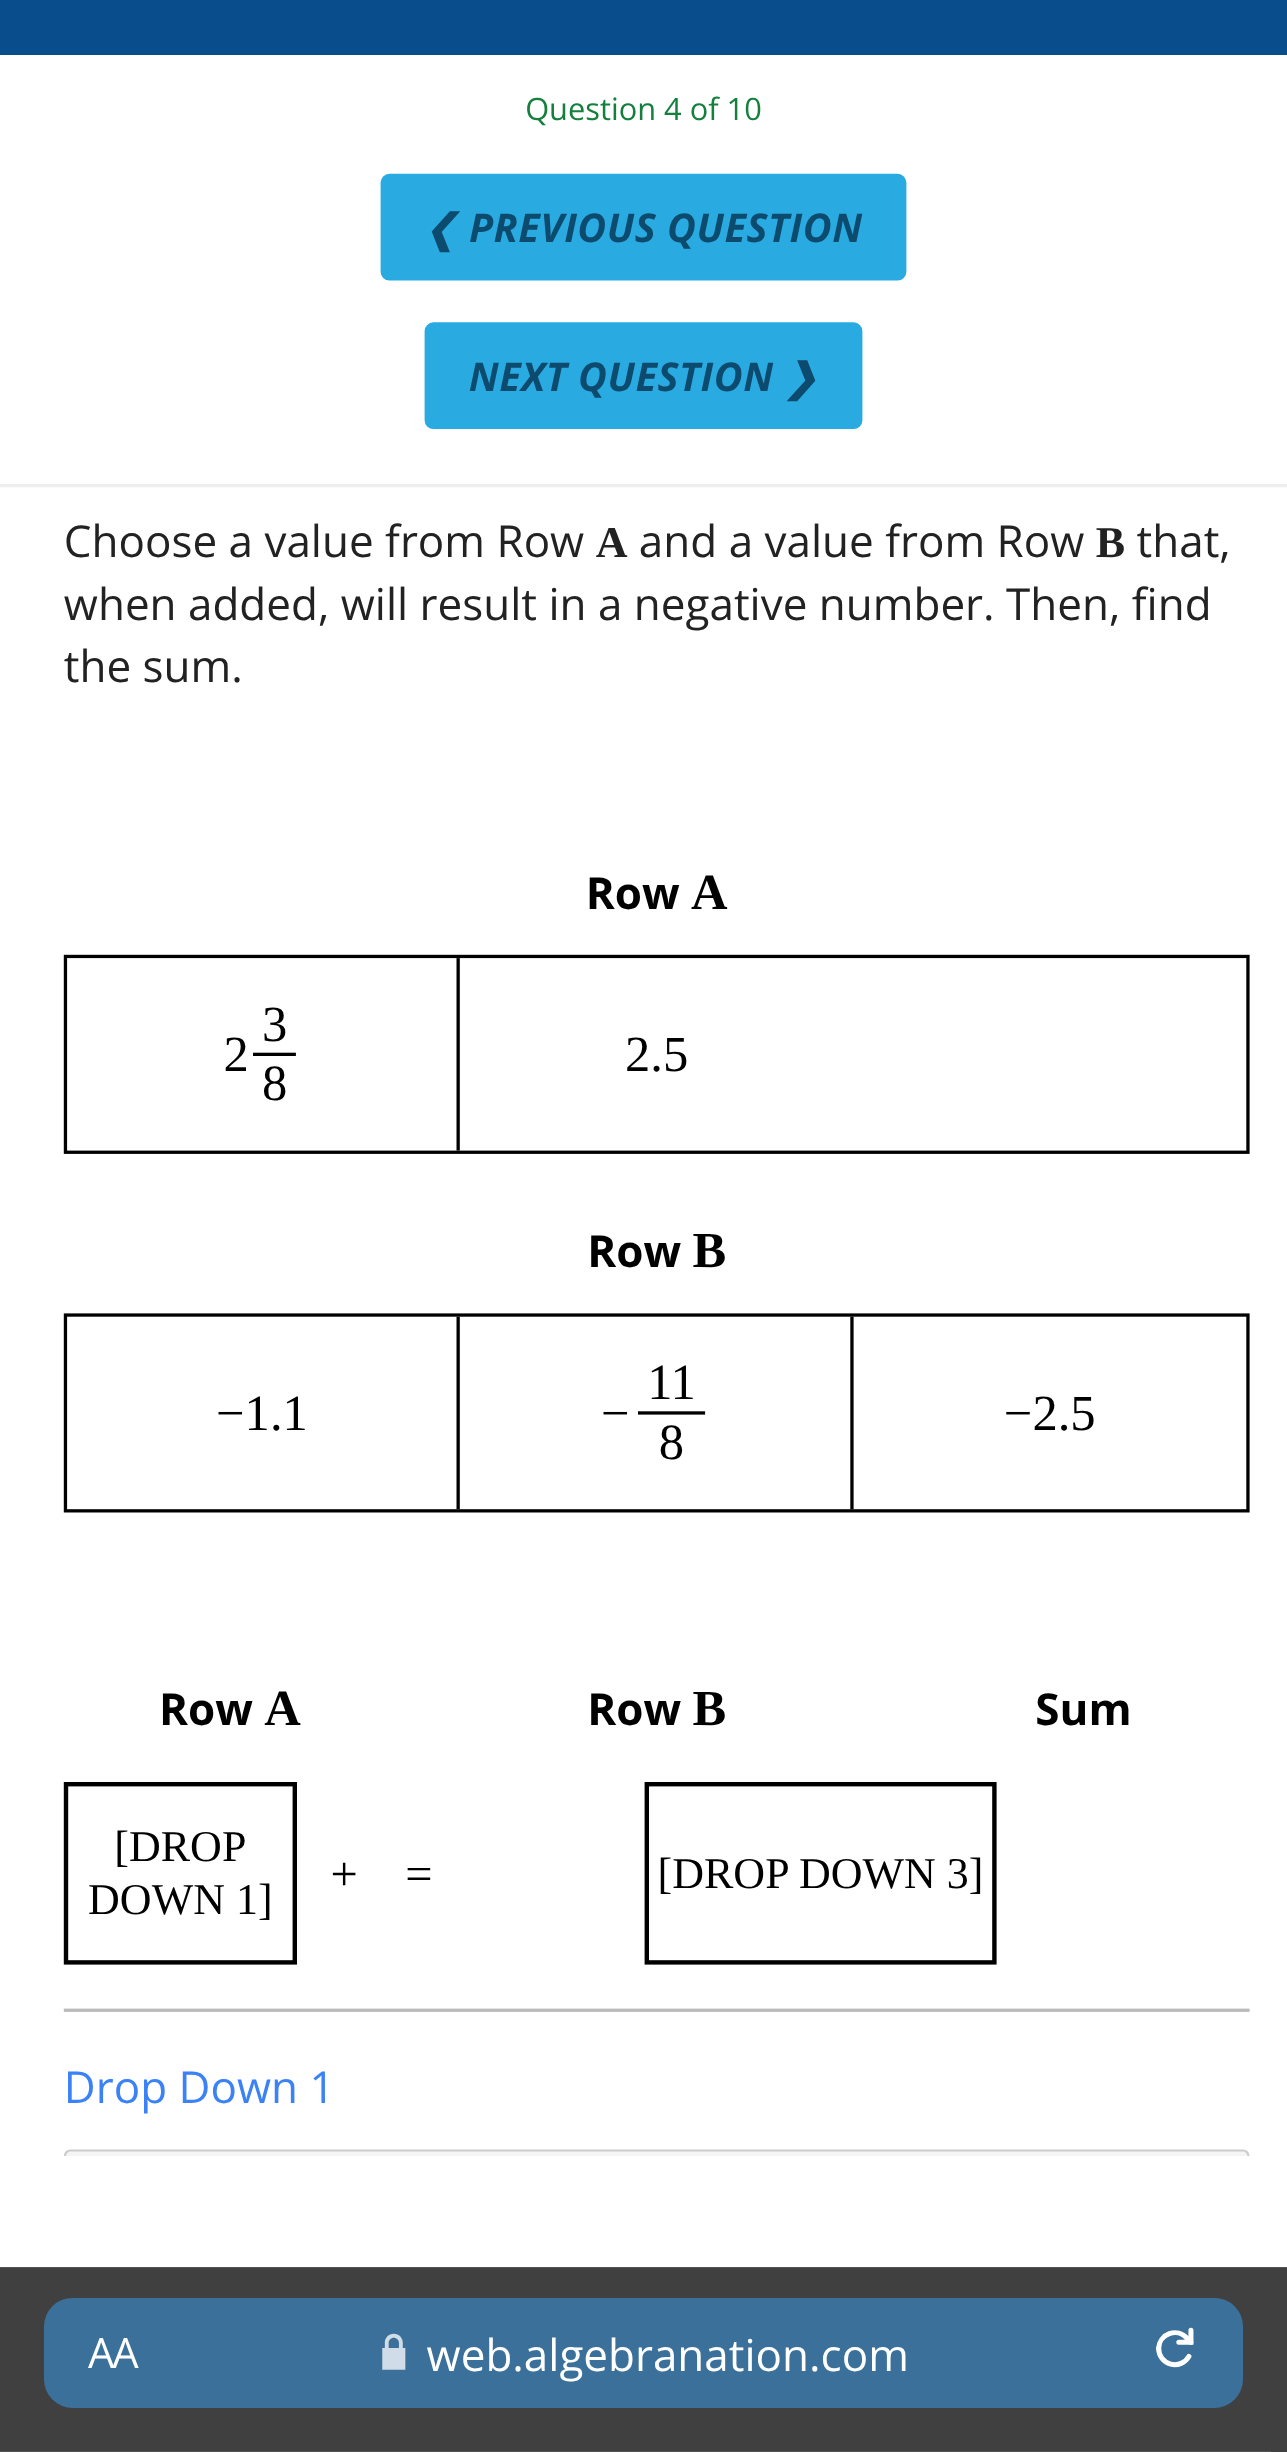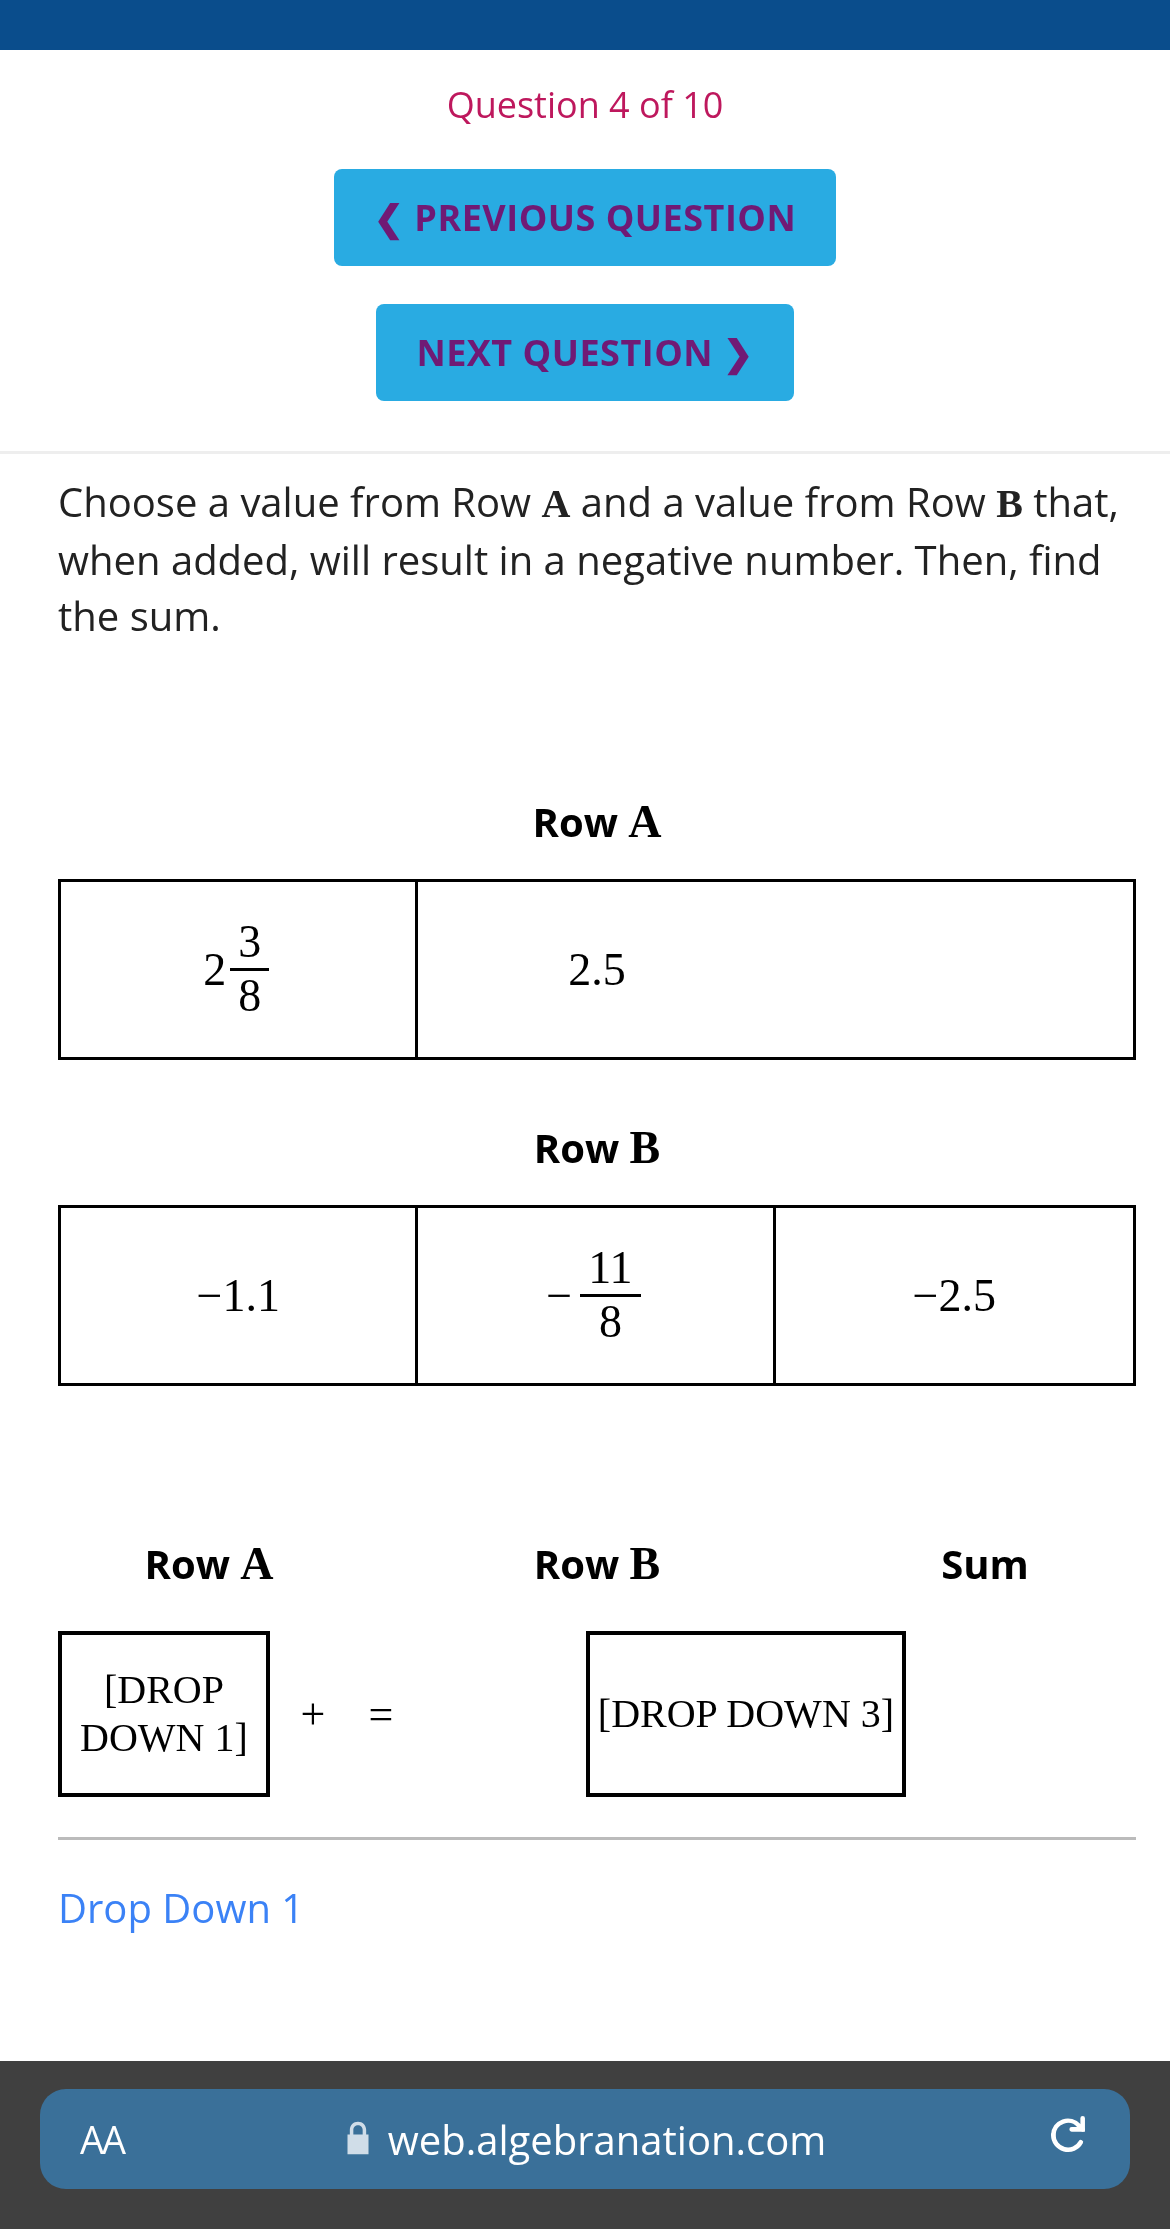--- a/index.html
+++ b/index.html
@@ -15,34 +15,35 @@
   height: 50px;
   background: #0a4d8c;
 }
 .header {
   background: #fff;
   padding: 30px 0 40px;
   text-align: center;
   border-bottom: 3px solid #eee;
 }
 .qnum {
-  font-size: 36px;
-  color: #be185d;
+  font-size: 28px;
+  color: #15803d;
   margin-bottom: 30px;
 }
 .navbtn {
   display: inline-block;
   background: #29abe2;
-  color: #701a75;
+  color: #0c4a6e;
   font-weight: 700;
   font-size: 36px;
   padding: 24px 40px;
   border-radius: 8px;
   margin: 10px auto;
   letter-spacing: 0.5px;
+  font-style: italic;
 }
 .navbtns { display: flex; flex-direction: column; align-items: center; gap: 18px; }
 .chev { font-weight: 900; }
 .content { padding: 20px 34px 0; margin-left: 24px; }
 .prompt {
   font-size: 40px;
   color: #222;
   line-height: 1.4;
   margin-bottom: 150px;
 }

